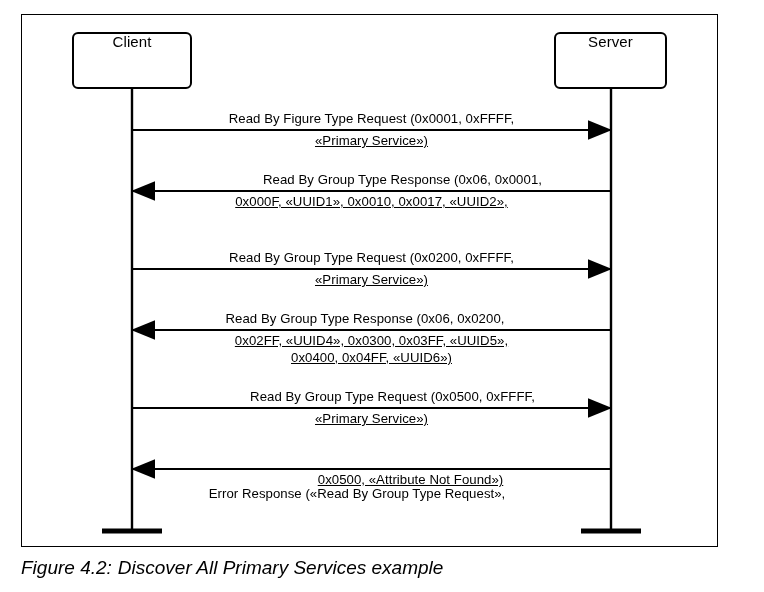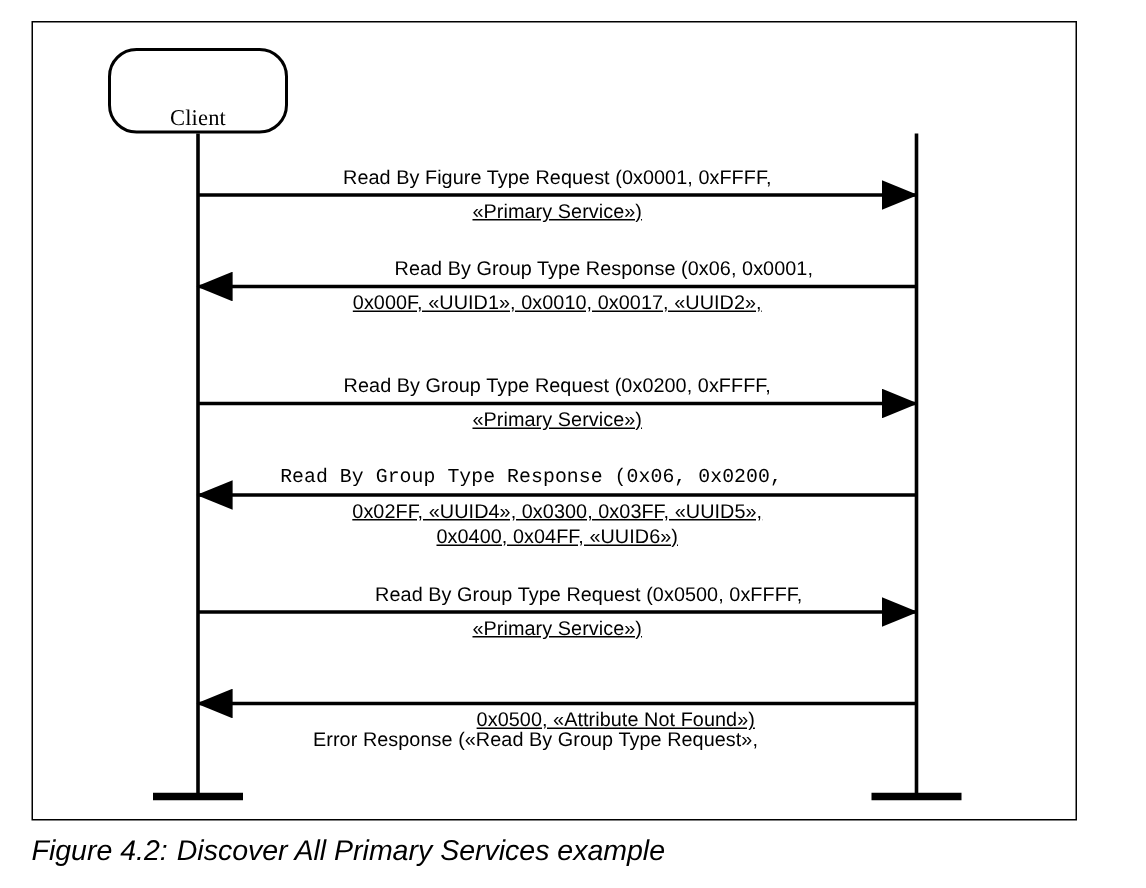--- a/index.html
+++ b/index.html
@@ -44,26 +44,25 @@
   }
   .diagram svg {
     display: block;
   }
 
   
   .actor-box {
     position: absolute;
     box-sizing: border-box;
     border: 2px solid #000000;
-    border-radius: 19px;
+    border-radius: 6px;
     background: #ffffff;
     display: flex;
-    align-items: flex-end;
+    align-items: flex-start;
     justify-content: center;
-    font-family: Liberation Serif, serif;
   }
   .actor-label {
     font-size: 15px;
     line-height: 1;
     color: #000000;
     letter-spacing: 0.1px;
   }
   #actor-client { left: 50px; top: 17px; width: 120px; height: 57px; }
   #actor-server { left: 532px; top: 17px; width: 113px; height: 57px; }
 
@@ -107,20 +106,23 @@
 <div id="page">
 
   <div class="figure-frame">
 
     <div class="diagram">
 
       <div class="actor-box" id="actor-client">
         <span class="actor-label">Client</span>
       </div>
 
+      <div class="actor-box" id="actor-server">
+        <span class="actor-label">Server</span>
+      </div>
 
       <svg width="697" height="533" viewBox="0 0 697 533">
         <defs>
           <marker id="arrow-right" markerWidth="11" markerHeight="9" refX="10.5" refY="4.5" orient="0">
             <path d="M0,0 L11,4.5 L0,9 Z" fill="#000000"></path>
           </marker>
           <marker id="arrow-left" markerWidth="11" markerHeight="9" refX="0.5" refY="4.5" orient="0">
             <path d="M11,0 L0,4.5 L11,9 Z" fill="#000000"></path>
           </marker>
         </defs>
@@ -153,21 +155,21 @@
           </div>
           <div class="msg-label msg-body" style="left: 349.5px; top: 179px;">
             <span class="line">0x000F, «UUID1», 0x0010, 0x0017, «UUID2»,</span>
           </div>
           <div class="msg-label msg-head" style="left: 349.5px; top: 251px;">
             <span class="line">Read By Group Type Request (0x0200, 0xFFFF,</span>
           </div>
           <div class="msg-label msg-body" style="left: 349.5px; top: 257px;">
             <span class="line">«Primary Service»)</span>
           </div>
-          <div class="msg-label msg-head" style="left: 332px; top: 312px; font-family: Liberation Mono, monospace;">
+          <div class="msg-label msg-head" style="left: 343px; top: 312px;">
             <span class="line">Read By Group Type Response (0x06, 0x0200,</span>
           </div>
           <div class="msg-label msg-body" style="left: 349.5px; top: 318px;">
             <span class="line">0x02FF, «UUID4», 0x0300, 0x03FF, «UUID5»,</span>
             <span class="line">0x0400, 0x04FF, «UUID6»)</span>
           </div>
           <div class="msg-label msg-head" style="left: 349.5px; top: 390px; margin-left: 21px;">
             <span class="line">Read By Group Type Request (0x0500, 0xFFFF,</span>
           </div>
           <div class="msg-label msg-body" style="left: 349.5px; top: 396px;">

